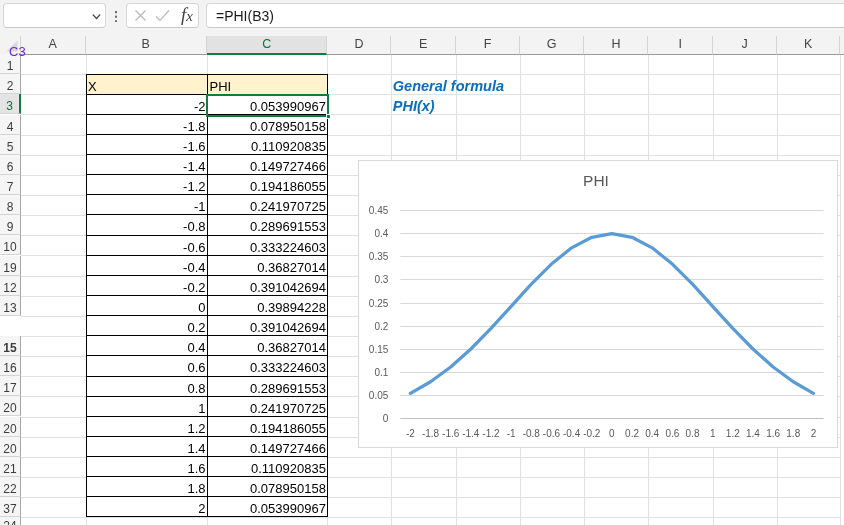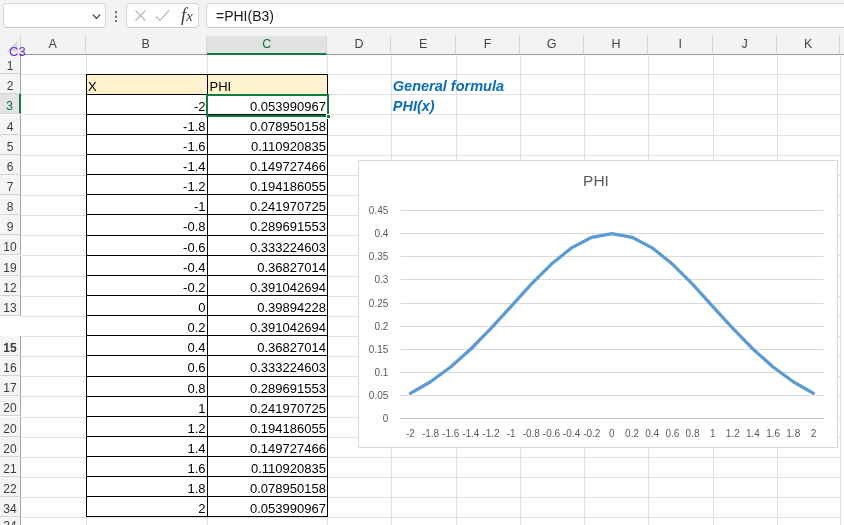--- a/index.html
+++ b/index.html
@@ -110,21 +110,21 @@
 <div class="rh" style="top:295.7px;height:20.1px;">13</div>
 <div class="rh" style="top:315.9px;height:20.1px;margin-top:44px;">14</div>
 <div class="rh" style="top:336.0px;height:20.1px;font-weight:bold;">15</div>
 <div class="rh" style="top:356.2px;height:20.1px;">16</div>
 <div class="rh" style="top:376.3px;height:20.1px;">17</div>
 <div class="rh" style="top:396.4px;height:20.1px;">20</div>
 <div class="rh" style="top:416.6px;height:20.1px;">20</div>
 <div class="rh" style="top:436.7px;height:20.1px;">20</div>
 <div class="rh" style="top:456.9px;height:20.1px;">21</div>
 <div class="rh" style="top:477.0px;height:20.1px;">22</div>
-<div class="rh" style="top:497.1px;height:20.1px;">34</div>
+<div class="rh" style="top:497.1px;height:20.1px;">37</div>
 <div class="rh" style="top:517.3px;height:20.1px;line-height:19px;">24</div>
 <div class="wbox" id="namebox">
     <span id="nametxt">C3</span>
 <svg id="chev" viewBox="0 0 9 7">
       <path d="M0.8,1.5 L4.5,5.5 L8.2,1.5" stroke="#4a4a4a" stroke-width="1.2" fill="none"></path>
     </svg>
   </div>
 <svg id="dots" viewBox="0 0 2.4 11.5">
     <rect x="0" y="0" width="2.2" height="2.2" fill="#6e6e6e"></rect>
     <rect x="0" y="4.6" width="2.2" height="2.2" fill="#6e6e6e"></rect>

